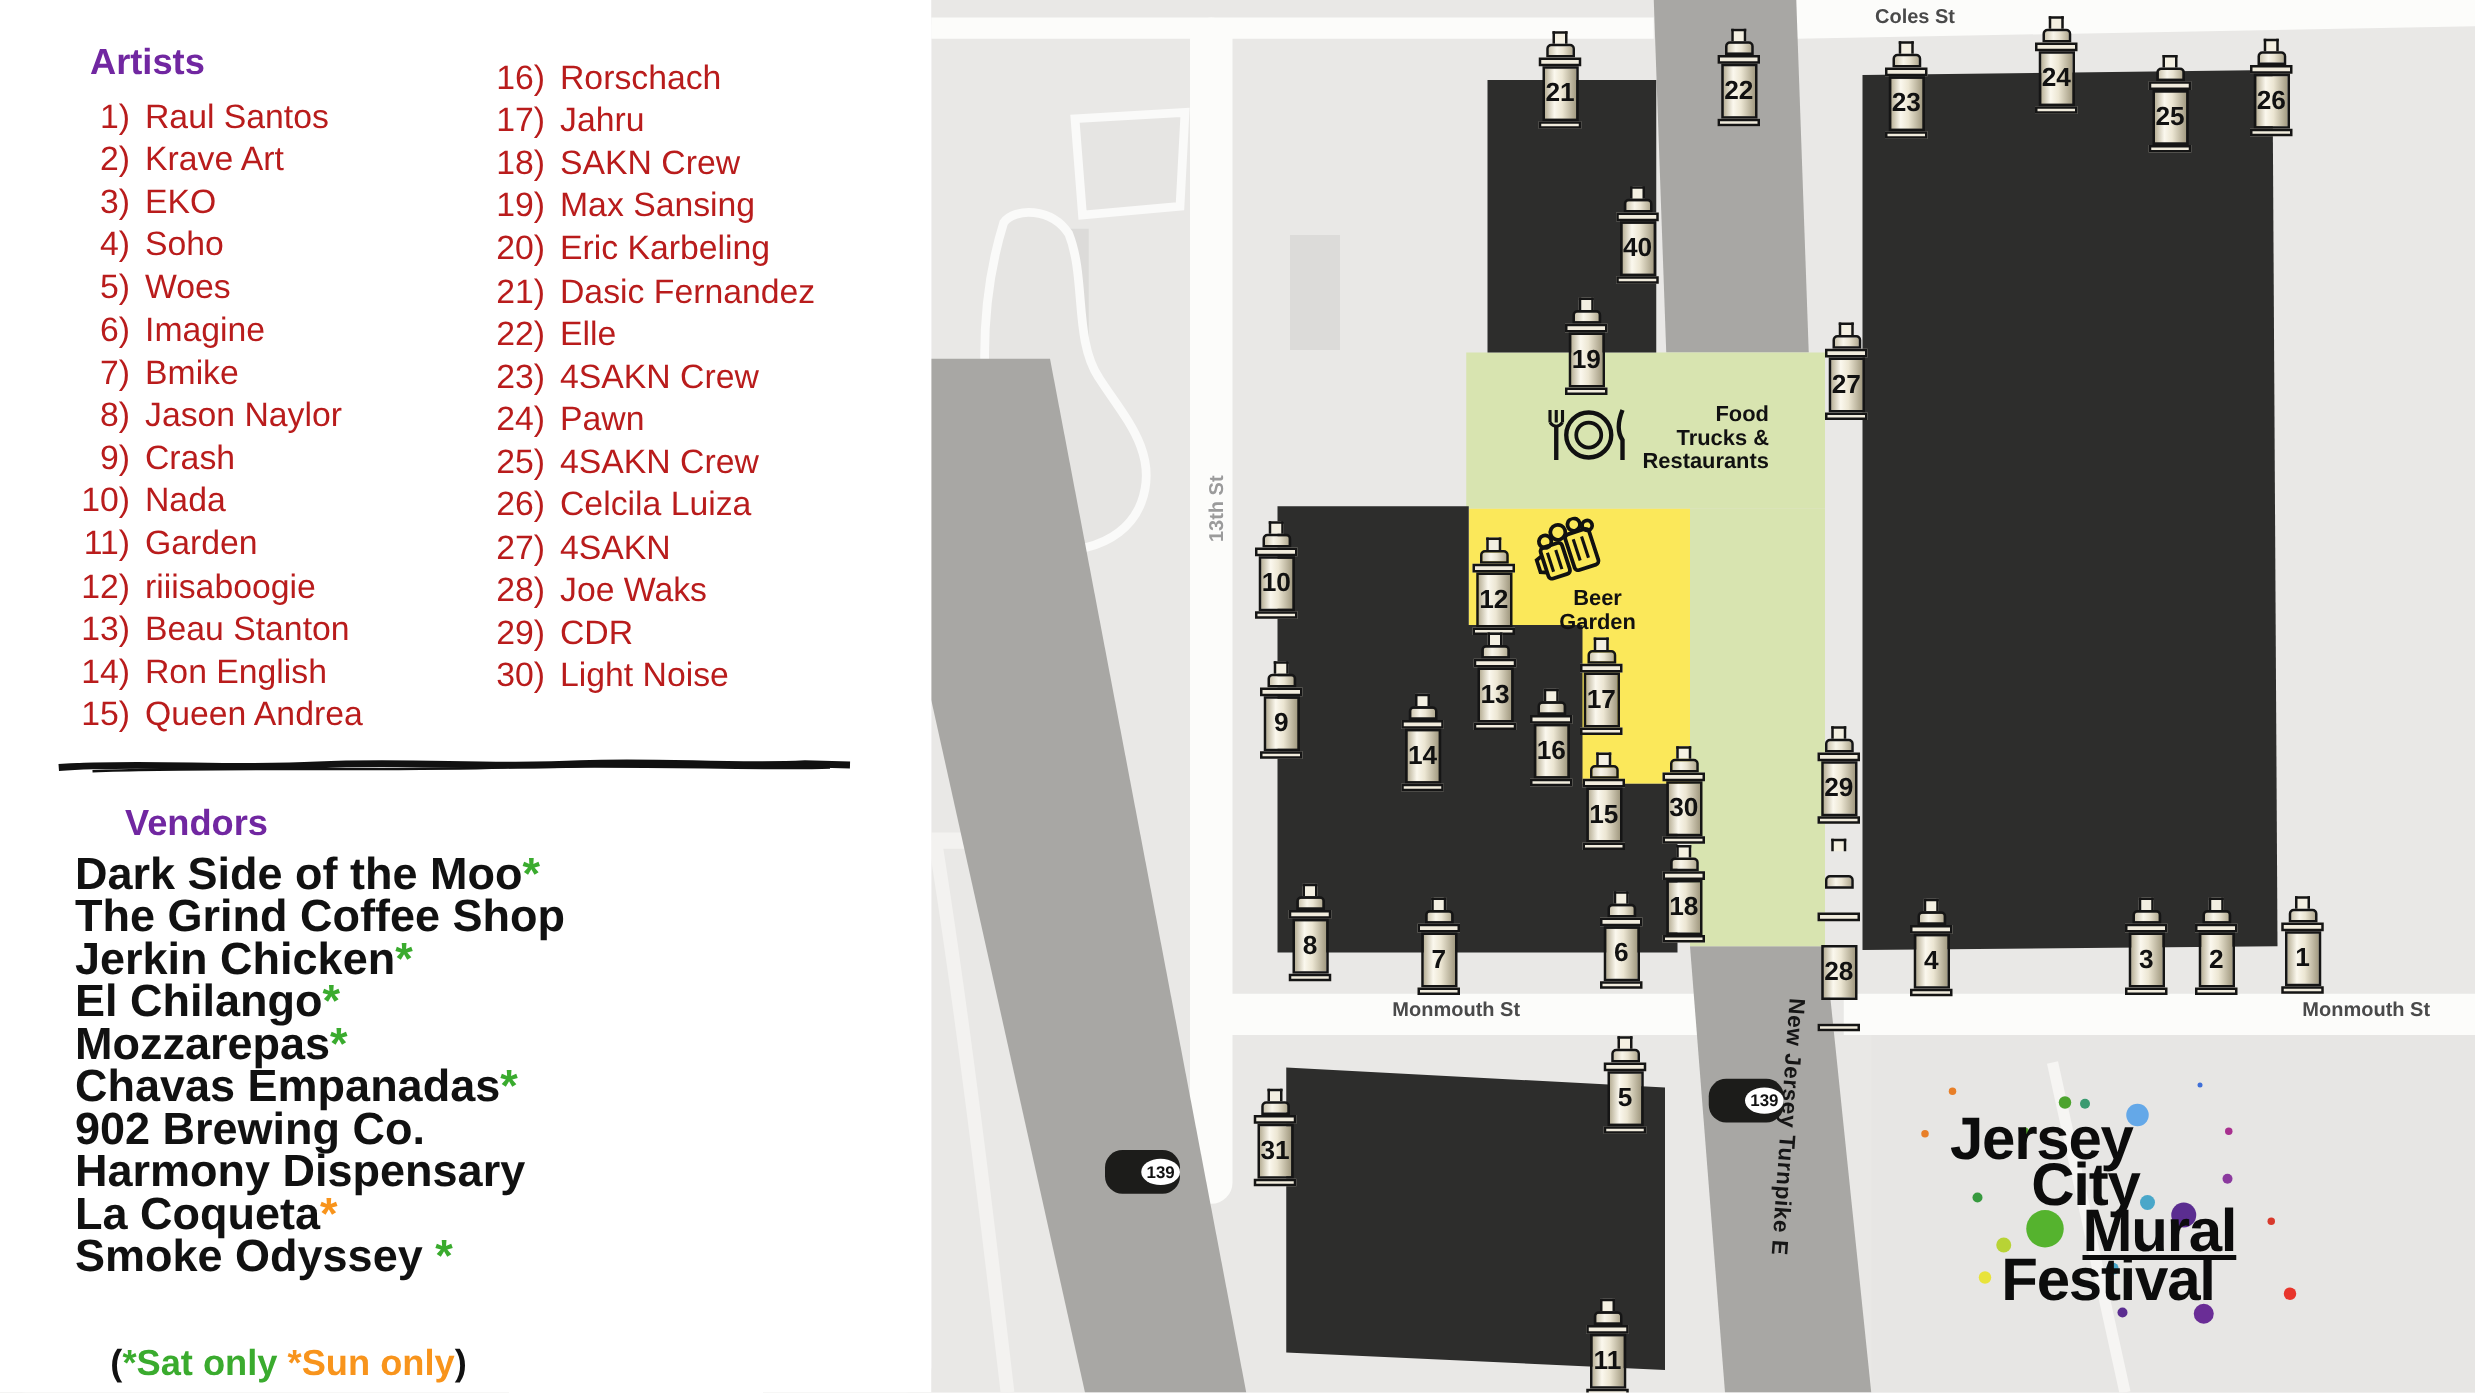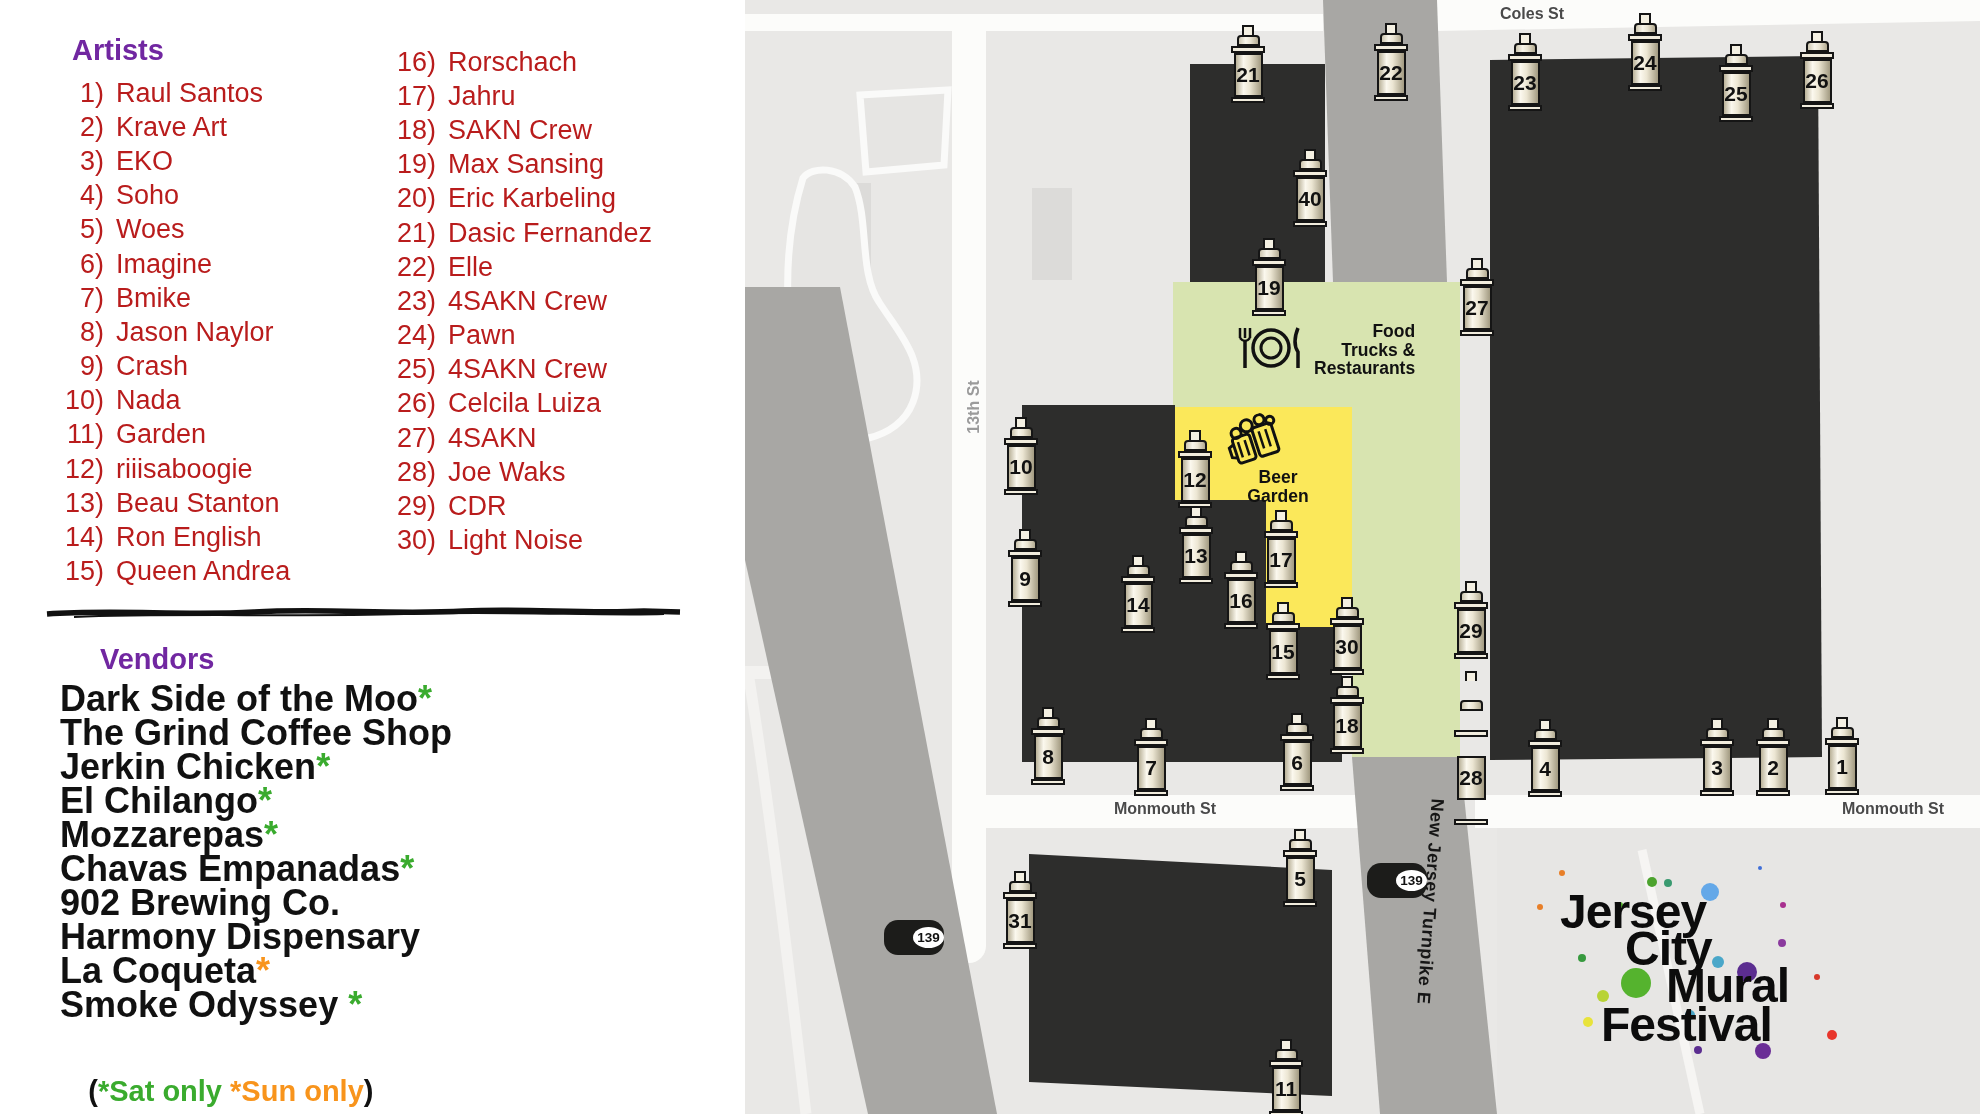--- a/index.html
+++ b/index.html
@@ -435,21 +435,21 @@
     <div class="dot" style="left: 1755px; top: 1043px; height: 16px; width: 16px; background: rgb(106, 45, 150);"></div>
     <div class="dot" style="left: 1737px; top: 962px; height: 20px; width: 20px; background: rgb(91, 45, 144);"></div>
     <div class="dot" style="left: 1583px; top: 1017px; height: 10px; width: 10px; background: rgb(232, 227, 59);"></div>
     <div class="dot" style="left: 1597px; top: 990px; height: 12px; width: 12px; background: rgb(184, 211, 53);"></div>
     <div class="dot" style="left: 1664px; top: 879px; height: 8px; width: 8px; background: rgb(58, 154, 112);"></div>
     <div class="dot" style="left: 1647px; top: 877px; height: 10px; width: 10px; background: rgb(76, 163, 46);"></div>
     <div class="dot" style="left: 1621px; top: 968px; height: 30px; width: 30px; background: rgb(85, 179, 46);"></div>
     <div class="dot" style="left: 1701px; top: 883px; height: 18px; width: 18px; background: rgb(100, 168, 232);"></div>
   <div class="logo-line" style="left:1560px;top:884px;">Jersey</div>
   <div class="logo-line" style="left:1625px;top:921px;">City</div>
-  <div class="logo-line" style="left:1666px;top:958px;">Mural</div>
+  <div class="logo-line" style="left:1666px;top:958px;text-decoration:underline;">Mural</div>
   <div class="logo-line" style="left:1601px;top:997px;">Festival</div>
 </div>
 
 <div id="left-panel">
   <div class="heading abs" id="artists-heading">Artists</div>
   <div class="a-col" id="artists-col1">
       <div class="a-row">
         <span class="a-num">1)</span>
         <span class="a-name">Raul Santos</span>
       </div>

